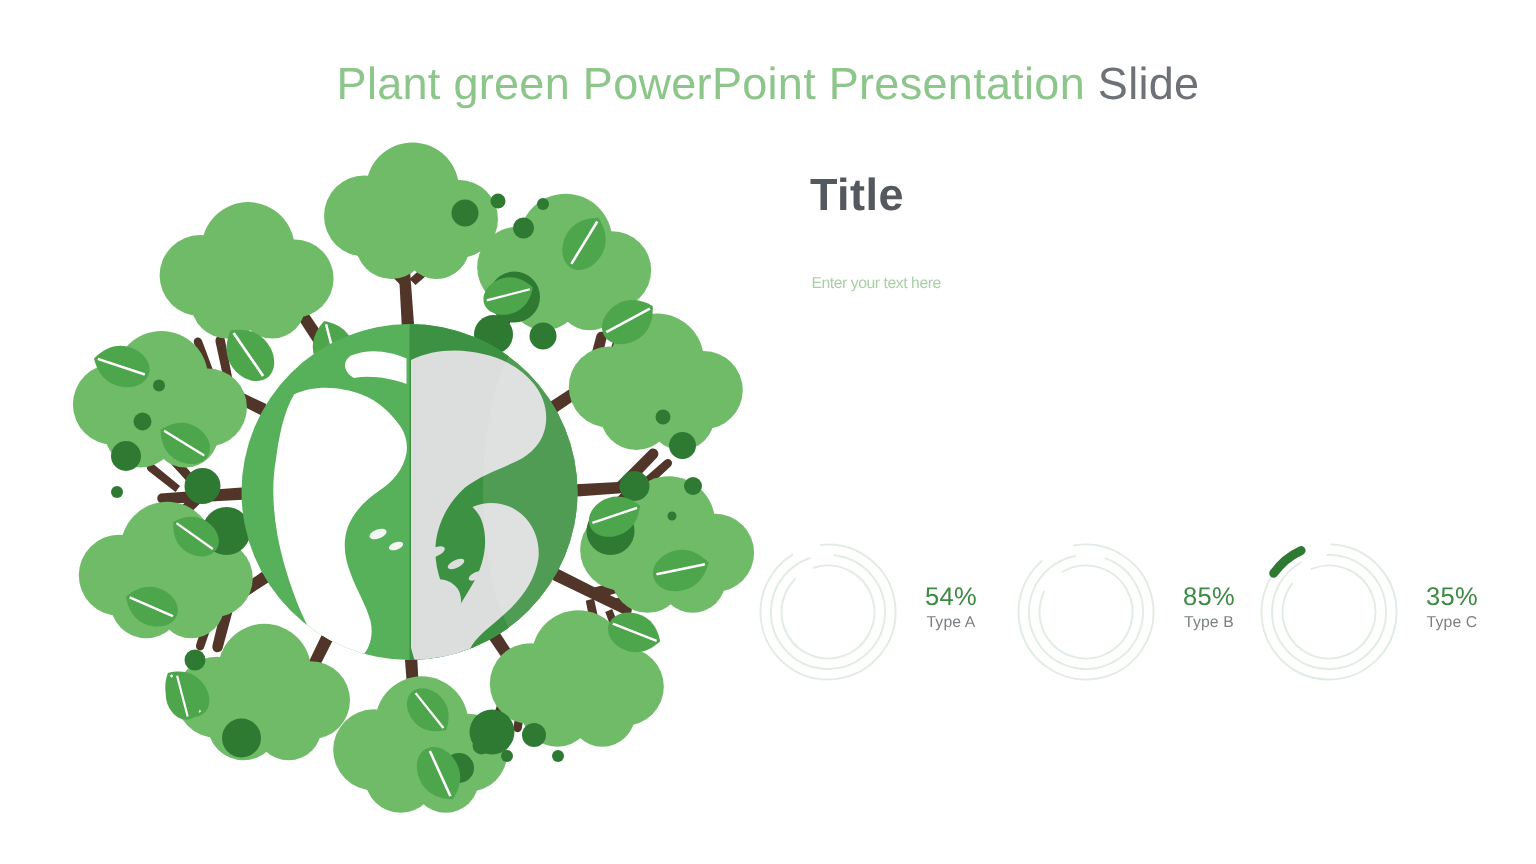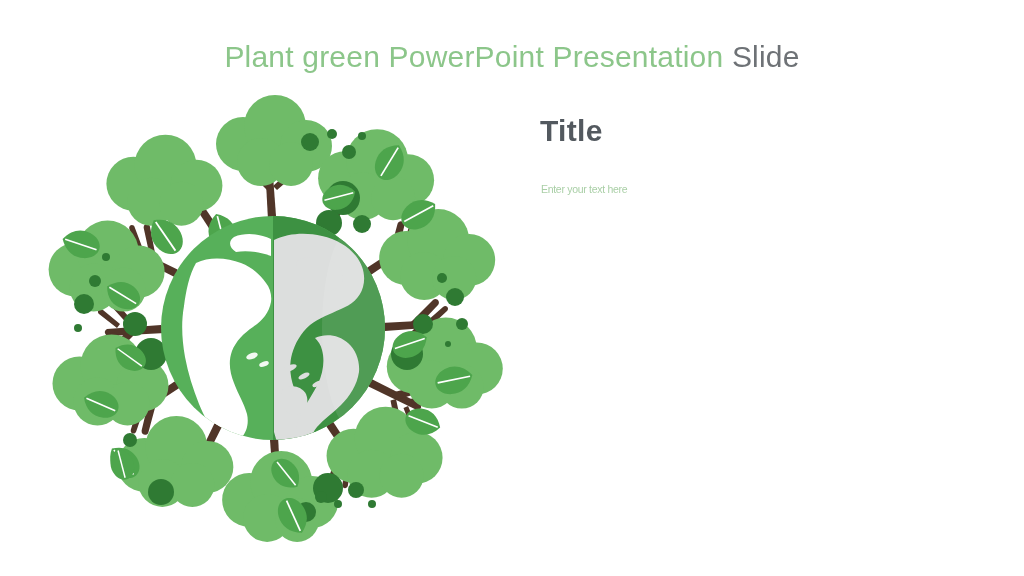--- a/index.html
+++ b/index.html
@@ -362,16 +362,56 @@
       </g>
     </g>
   </svg>
 </div>
 
 <div id="content-title">Title</div>
 <div id="content-subtitle">Enter your text here</div>
 
 <div id="stats-row">
 
-
-
+  <div class="stat-item s0">
+    <div class="stat-rings">
+      <svg width="96" height="96" viewBox="0 0 96 96" xmlns="http://www.w3.org/2000/svg">
+        <circle cx="48" cy="48" r="45" fill="none" stroke="#e3ece2" stroke-width="1.3" stroke-dasharray="262 21" transform="rotate(-96 48 48)" stroke-linecap="round"></circle>
+        <circle cx="48" cy="48" r="38" fill="none" stroke="#e3ece2" stroke-width="1.3" stroke-dasharray="222 17" transform="rotate(-84 48 48)" stroke-linecap="round"></circle>
+        <circle cx="48" cy="48" r="31" fill="none" stroke="#e3ece2" stroke-width="1.3" stroke-dasharray="180 15" transform="rotate(-108 48 48)" stroke-linecap="round"></circle>
+      </svg>
+    </div>
+    <div class="stat-labels">
+      <div class="stat-percent">54%</div>
+      <div class="stat-type">Type A</div>
+    </div>
+  </div>
+
+  <div class="stat-item s1">
+    <div class="stat-rings">
+      <svg width="96" height="96" viewBox="0 0 96 96" xmlns="http://www.w3.org/2000/svg">
+        <circle cx="48" cy="48" r="45" fill="none" stroke="#e3ece2" stroke-width="1.3" stroke-dasharray="258 25" transform="rotate(-100 48 48)" stroke-linecap="round"></circle>
+        <circle cx="48" cy="48" r="38" fill="none" stroke="#e3ece2" stroke-width="1.3" stroke-dasharray="218 21" transform="rotate(-70 48 48)" stroke-linecap="round"></circle>
+        <circle cx="48" cy="48" r="31" fill="none" stroke="#e3ece2" stroke-width="1.3" stroke-dasharray="176 19" transform="rotate(-120 48 48)" stroke-linecap="round"></circle>
+      </svg>
+    </div>
+    <div class="stat-labels">
+      <div class="stat-percent">85%</div>
+      <div class="stat-type">Type B</div>
+    </div>
+  </div>
+
+  <div class="stat-item s2">
+    <div class="stat-rings">
+      <svg width="96" height="96" viewBox="0 0 96 96" xmlns="http://www.w3.org/2000/svg">
+        <circle cx="48" cy="48" r="45" fill="none" stroke="#e3ece2" stroke-width="1.3" stroke-dasharray="256 27" transform="rotate(-88 48 48)" stroke-linecap="round"></circle>
+        <circle cx="48" cy="48" r="38" fill="none" stroke="#e3ece2" stroke-width="1.3" stroke-dasharray="220 19" transform="rotate(-92 48 48)" stroke-linecap="round"></circle>
+        <circle cx="48" cy="48" r="31" fill="none" stroke="#e3ece2" stroke-width="1.3" stroke-dasharray="178 17" transform="rotate(-112 48 48)" stroke-linecap="round"></circle>
+        <circle cx="48" cy="48" r="45" fill="none" stroke="#2f7a33" stroke-width="6" stroke-dasharray="24 259" transform="rotate(-145 48 48)" stroke-linecap="round"></circle>
+      </svg>
+    </div>
+    <div class="stat-labels">
+      <div class="stat-percent">35%</div>
+      <div class="stat-type">Type C</div>
+    </div>
+  </div>
 
 </div>
 
 </body></html>

